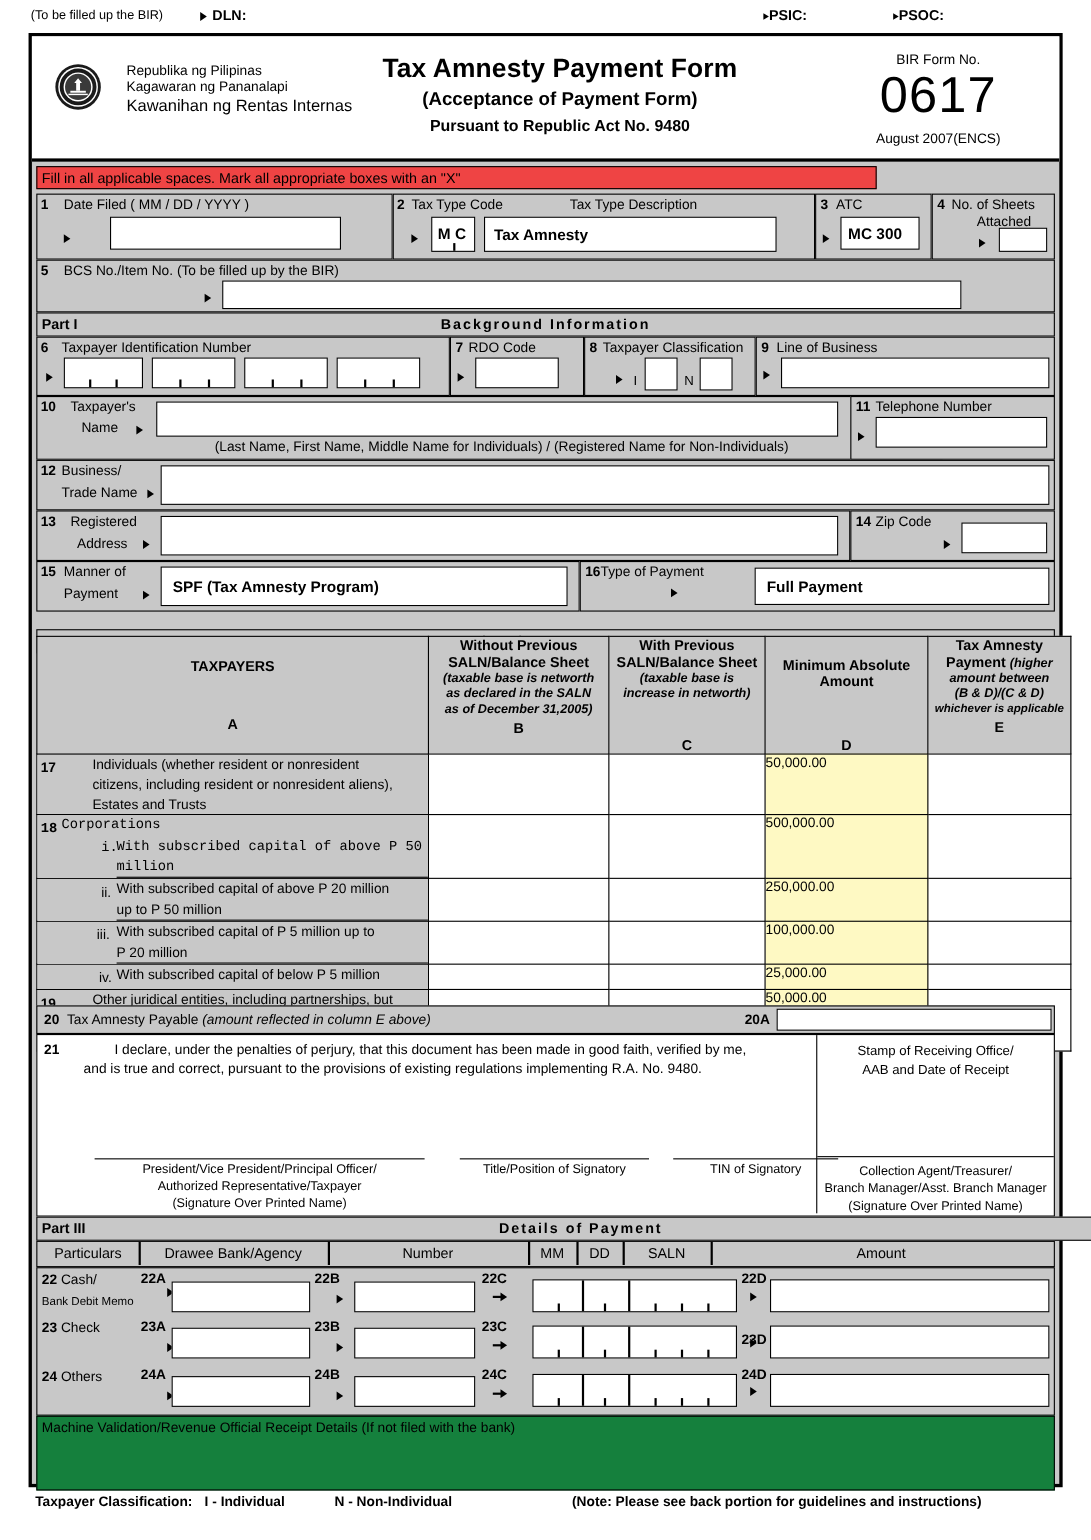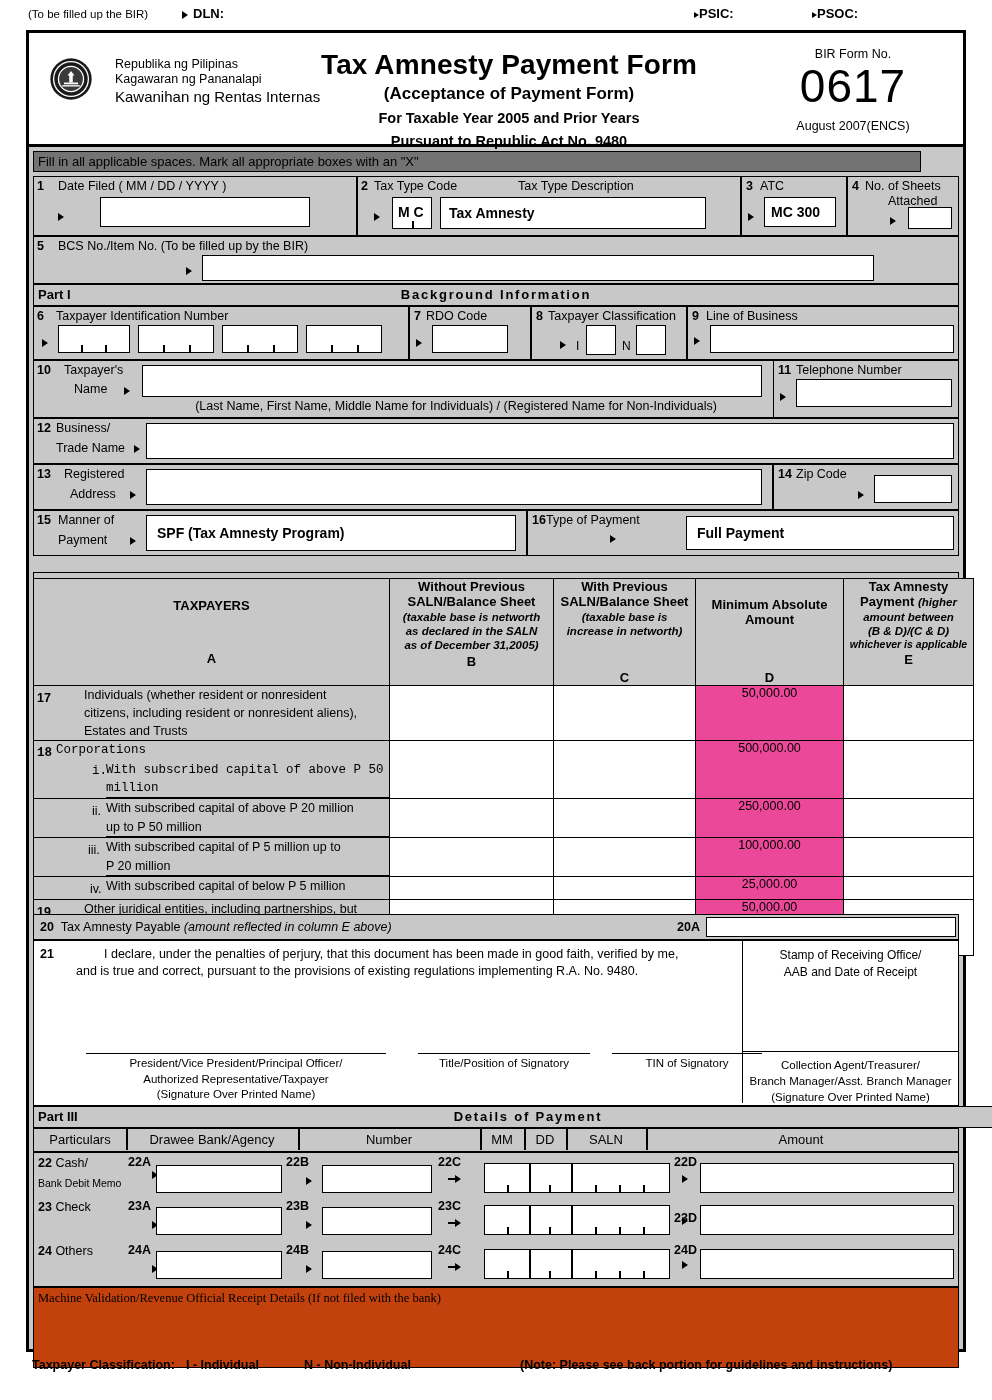--- a/index.html
+++ b/index.html
@@ -36,31 +36,31 @@
   .frame{position:absolute;left:26px;top:30px;width:940px;height:1322px;border:3px solid #000;box-sizing:border-box;background:#c8c8c8;}
 
   
   .hdr{position:absolute;left:0;top:0;width:934px;height:114px;background:#fff;border-bottom:3px solid #000;box-sizing:border-box;}
   .seal{position:absolute;left:20px;top:24px;width:44px;height:44px;}
   .hdr-agency{position:absolute;left:86px;top:24px;line-height:1.22;}
   .hdr-agency div:nth-child(1){font-size:12.5px;}
   .hdr-agency div:nth-child(2){font-size:12.5px;}
   .hdr-agency div:nth-child(3){font-size:15px;}
   .hdr-title{position:absolute;left:270px;top:16px;width:420px;text-align:center;}
-  .hdr-title .l1{font-size:28px;font-weight:bold;letter-spacing:.1px;}
+  .hdr-title .l1{font-size:24px;font-weight:bold;letter-spacing:.1px;}
   .hdr-title .l2{font-size:17px;font-weight:bold;margin-top:3px;}
   .hdr-title .l3{font-size:14.5px;font-weight:bold;margin-top:6px;}
   .hdr-title .l4{font-size:14.5px;font-weight:bold;margin-top:7px;}
   .hdr-right{position:absolute;left:724px;top:14px;width:200px;text-align:center;}
   .hdr-right .fn{font-size:12.5px;}
   .hdr-right .num{font-size:46px;font-weight:normal;line-height:1.0;margin-top:2px;letter-spacing:1px;}
   .hdr-right .ver{font-size:12.5px;margin-top:10px;}
 
   
-  .instr{position:absolute;left:4px;top:118px;width:888px;height:21px;background:#737373;border:1.5px solid #000;box-sizing:border-box;
+  .instr{position:absolute;left:4px;top:118px;width:764px;height:21px;background:#ef4444;border:1.5px solid #000;box-sizing:border-box;
     font-size:13px;padding:2px 0 0 4px;}
 
   
   .sec{position:absolute;background:#c8c8c8;border:1.5px solid #000;box-sizing:border-box;}
   .lbl{position:absolute;font-size:12.5px;white-space:nowrap;}
   .fld{position:absolute;background:#fff;border:1.5px solid #000;box-sizing:border-box;}
   .fldtxt{position:absolute;font-size:14px;font-weight:bold;white-space:nowrap;}
 
   
   .ticks{position:absolute;left:0;bottom:0;width:100%;height:100%;}
@@ -87,21 +87,21 @@
   .hcell .hl{font-size:13px;font-weight:bold;line-height:1.18;}
   .hcell .hi{font-size:11.5px;font-weight:bold;font-style:italic;line-height:1.22;}
   .hcell .hs{font-size:10.5px;font-weight:bold;font-style:italic;line-height:1.2;}
   .hcell .ltr{font-size:13px;font-weight:bold;margin-top:2px;}
   .rowlbl{background:#c8c8c8;font-size:12.5px;line-height:1.45;padding:3px 2px 3px 0;position:relative;}
   .rowlbl .no{position:absolute;left:3px;top:3px;font-weight:bold;font-size:12.5px;}
   .rowlbl .tx{display:block;margin-left:50px;}
   .rowlbl .tx2{display:block;margin-left:72px;}
   .rowlbl .rn{position:absolute;left:56px;font-size:12.5px;}
   .cellin{background:#fff;}
-  .amt{background:#ec4899;text-align:center;font-size:12.5px;padding:0 6px 0 0;vertical-align:middle;margin-top:26px;}
+  .amt{background:#fef9c3;text-align:left;font-size:12.5px;padding:0 6px 0 0;vertical-align:middle;margin-top:26px;}
 
   
   .r20{position:absolute;left:4px;width:926px;height:26px;background:#c8c8c8;border:1.5px solid #000;box-sizing:border-box;}
   .r20 .t{position:absolute;left:6px;top:5px;font-size:12.5px;}
   .r20 .n{position:absolute;left:643px;top:5px;font-size:12.5px;font-weight:bold;}
   .r20 .f{position:absolute;left:672px;top:2px;width:250px;height:20px;background:#fff;border:1.5px solid #000;box-sizing:border-box;}
 
   
   .decl{position:absolute;left:4px;width:926px;height:166px;background:#fff;border:1.5px solid #000;box-sizing:border-box;}
   .decl .dn{position:absolute;left:6px;top:6px;font-size:12.5px;font-weight:bold;}
@@ -120,21 +120,21 @@
   .p3rows{position:absolute;left:4px;width:926px;background:#c8c8c8;border:1.5px solid #000;box-sizing:border-box;}
   .prow{position:absolute;left:0;width:100%;height:44px;}
   .prow .pl{position:absolute;left:4px;top:3px;font-size:12.5px;}
   .prow .pl b{font-weight:bold;}
   .prow .sub{position:absolute;left:4px;top:24px;font-size:10.5px;}
   .prow .code{position:absolute;font-size:12.5px;font-weight:bold;}
   .prow .box{position:absolute;background:#fff;border:1.5px solid #000;box-sizing:border-box;}
   .vline{position:absolute;width:1.5px;background:#000;}
 
   
-  .mv{position:absolute;left:4px;width:926px;height:81px;background:#c2410c;border:1.5px solid #000;box-sizing:border-box;font-family:Liberation Serif, serif;}
+  .mv{position:absolute;left:4px;width:926px;height:68px;background:#15803d;border:1.5px solid #000;box-sizing:border-box;}
   .mv .t{position:absolute;left:4px;top:3px;font-size:12.5px;}
 
   
   .footer{position:absolute;left:26px;top:1358px;width:940px;height:24px;}
   .footer span{position:absolute;font-size:12.5px;font-weight:bold;white-space:nowrap;}
   .f1{left:6px;top:0;}
   .f2{left:160px;top:0;}
   .f3{left:278px;top:0;}
   .f4{left:494px;top:0;}
 </style>
@@ -166,21 +166,20 @@
         </g>
       </svg>
       <div class="hdr-agency">
         <div>Republika ng Pilipinas</div>
         <div>Kagawaran ng Pananalapi</div>
         <div>Kawanihan ng Rentas Internas</div>
       </div>
       <div class="hdr-title">
         <div class="l1">Tax Amnesty Payment Form</div>
         <div class="l2">(Acceptance of Payment Form)</div>
-        <div class="l3">For Taxable Year 2005 and Prior Years</div>
         <div class="l4">Pursuant to Republic Act No. 9480</div>
       </div>
       <div class="hdr-right">
         <div class="fn">BIR Form No.</div>
         <div class="num">0617</div>
         <div class="ver">August 2007(ENCS)</div>
       </div>
     </div>
 
     <div class="instr">Fill in all applicable spaces.  Mark all appropriate boxes with an "X"</div>

